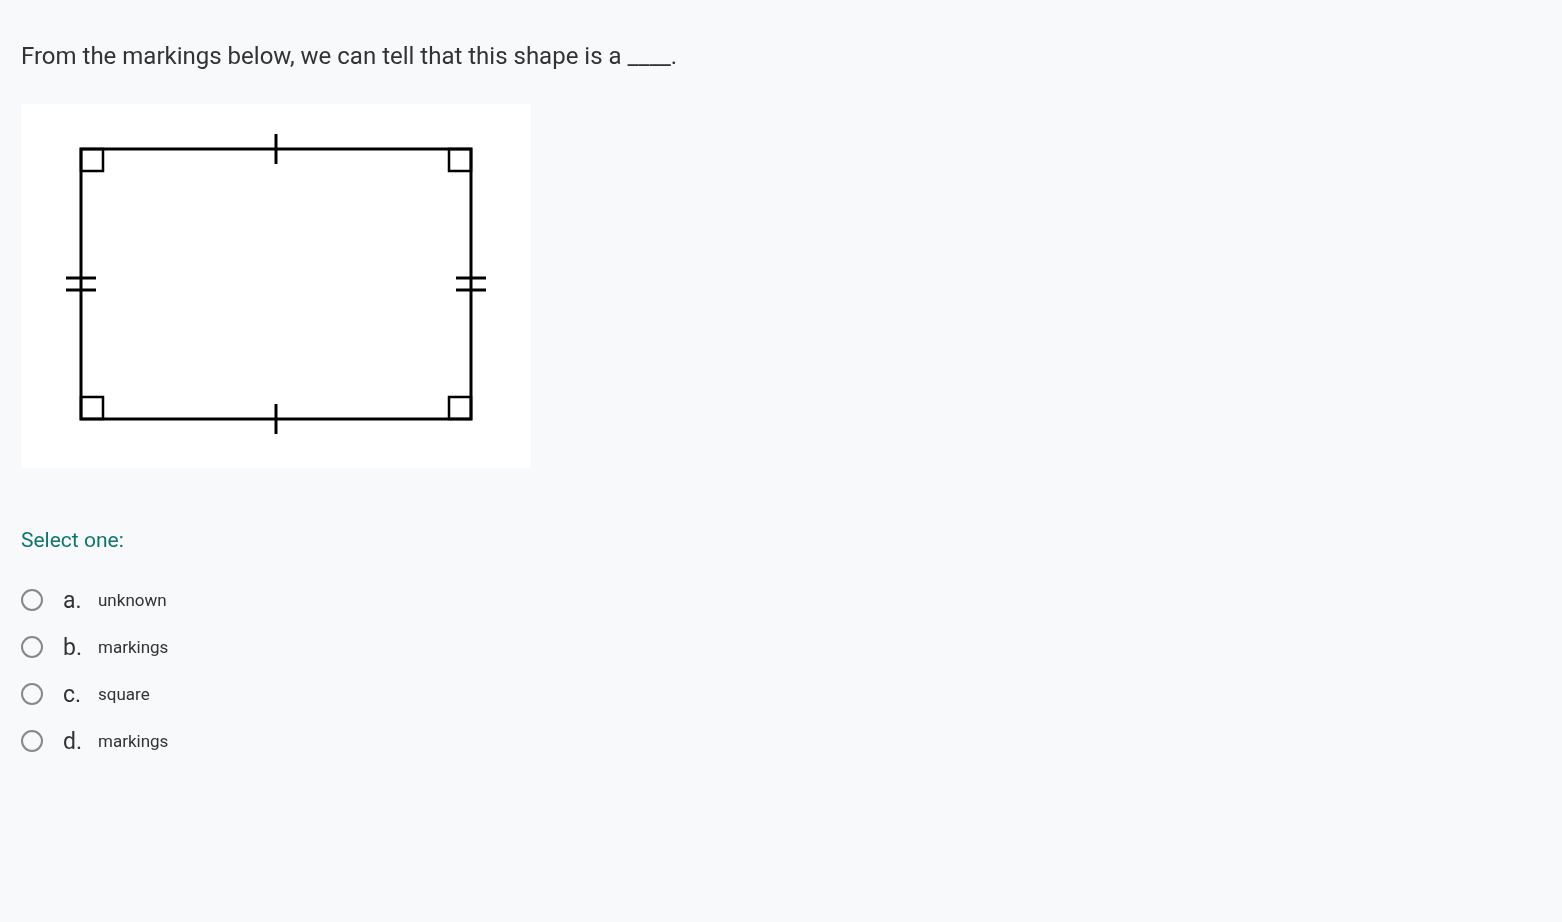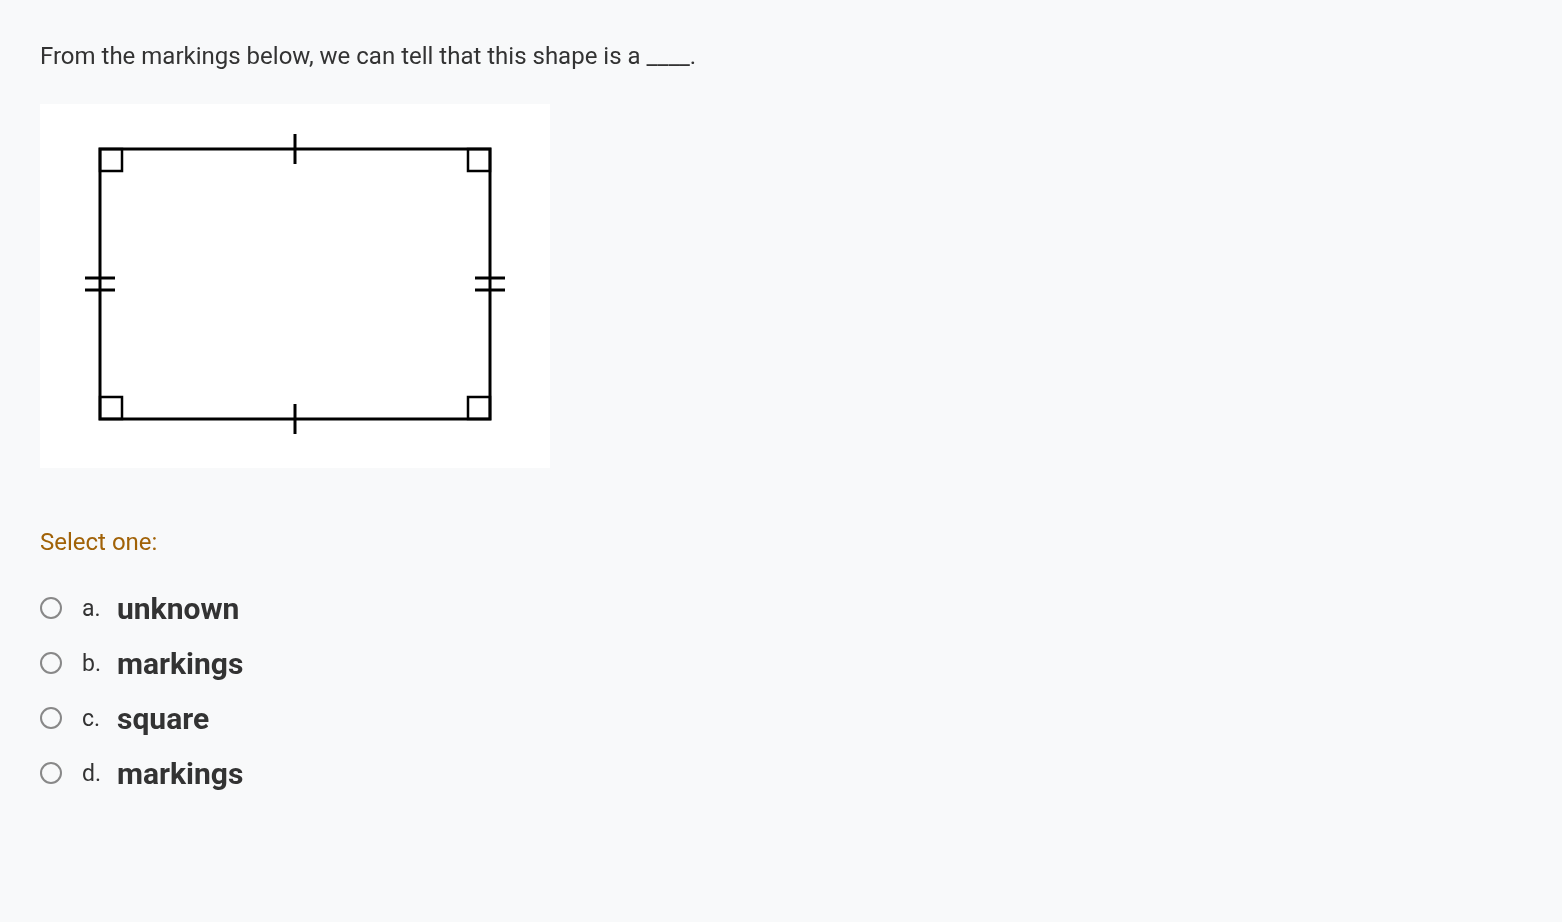--- a/index.html
+++ b/index.html
@@ -7,41 +7,41 @@
       padding: 0;
       box-sizing: border-box;
     }
     body {
       font-family: -apple-system, BlinkMacSystemFont, "Segoe UI", Roboto, "Open Sans", sans-serif;
       background: #ffffff;
       padding: 0;
     }
     .question-container {
       background: #f8f9fa;
-      padding: 40px 50px 50px 40px;
+      padding: 40px 50px 50px 21px;
       margin: 0;
       width: 100%;
       min-height: 922px;
     }
     .question-text {
       font-size: 24px;
       color: #333;
       margin-bottom: 30px;
       font-weight: 400;
       line-height: 1.4;
     }
     .diagram-container {
       background: #ffffff;
       display: inline-block;
       margin-bottom: 60px;
       padding: 10px 20px;
     }
     .select-label {
-      font-size: 24px;
-      color: #a16207;
+      font-size: 21px;
+      color: #0f766e;
       margin-bottom: 25px;
       font-weight: 400;
     }
     .options-list {
       list-style: none;
       padding: 0;
     }
     .option-item {
       display: flex;
       align-items: center;
@@ -56,23 +56,22 @@
       margin-right: 20px;
       flex-shrink: 0;
     }
     .option-letter {
       font-size: 23px;
       color: #333;
       width: 35px;
       flex-shrink: 0;
     }
     .option-text {
-      font-size: 30px;
+      font-size: 17px;
       color: #333;
-      font-weight: bold;
     }
   </style>
 </head>
 <body>
 
 <div class="question-container">
   <div class="question-text">From the markings below, we can tell that this shape is a ____.</div>
   
   <div class="diagram-container">
     <svg width="470" height="340" viewBox="0 0 470 340">

